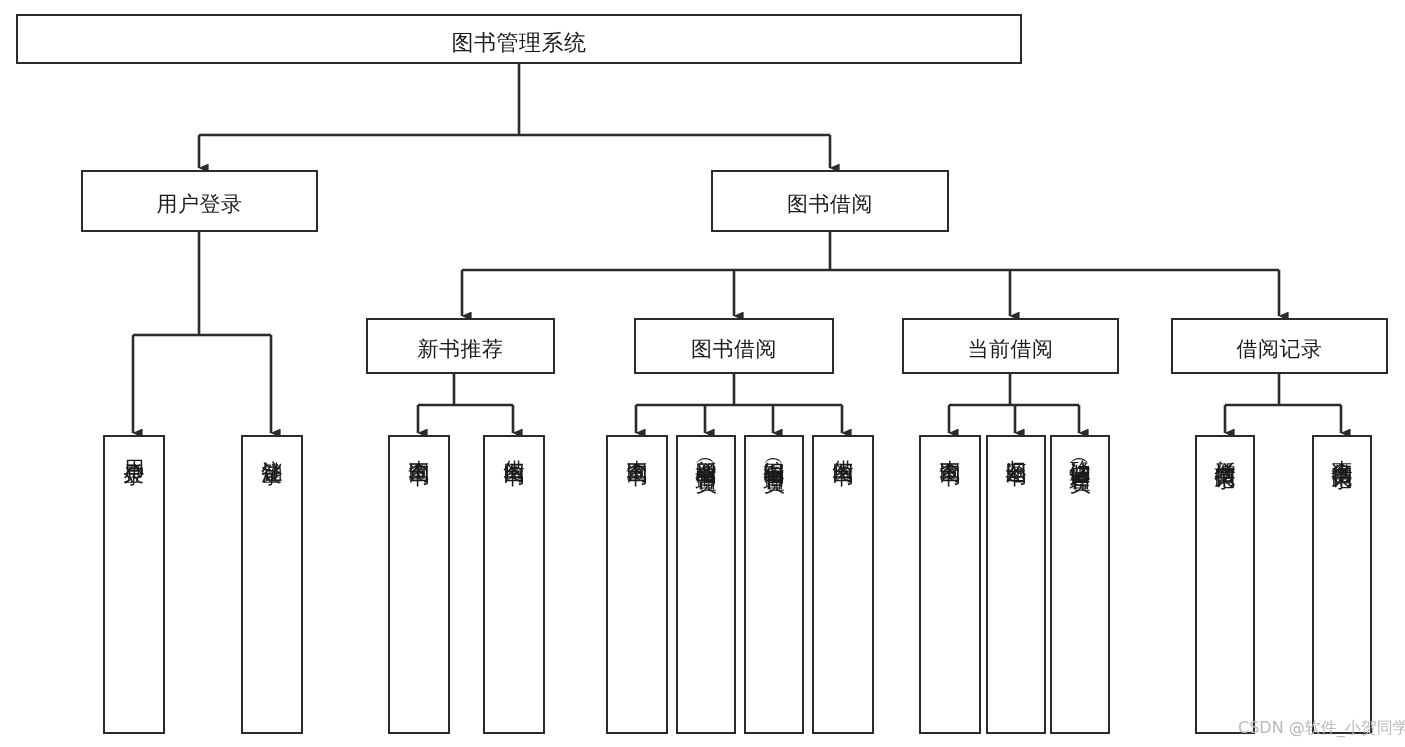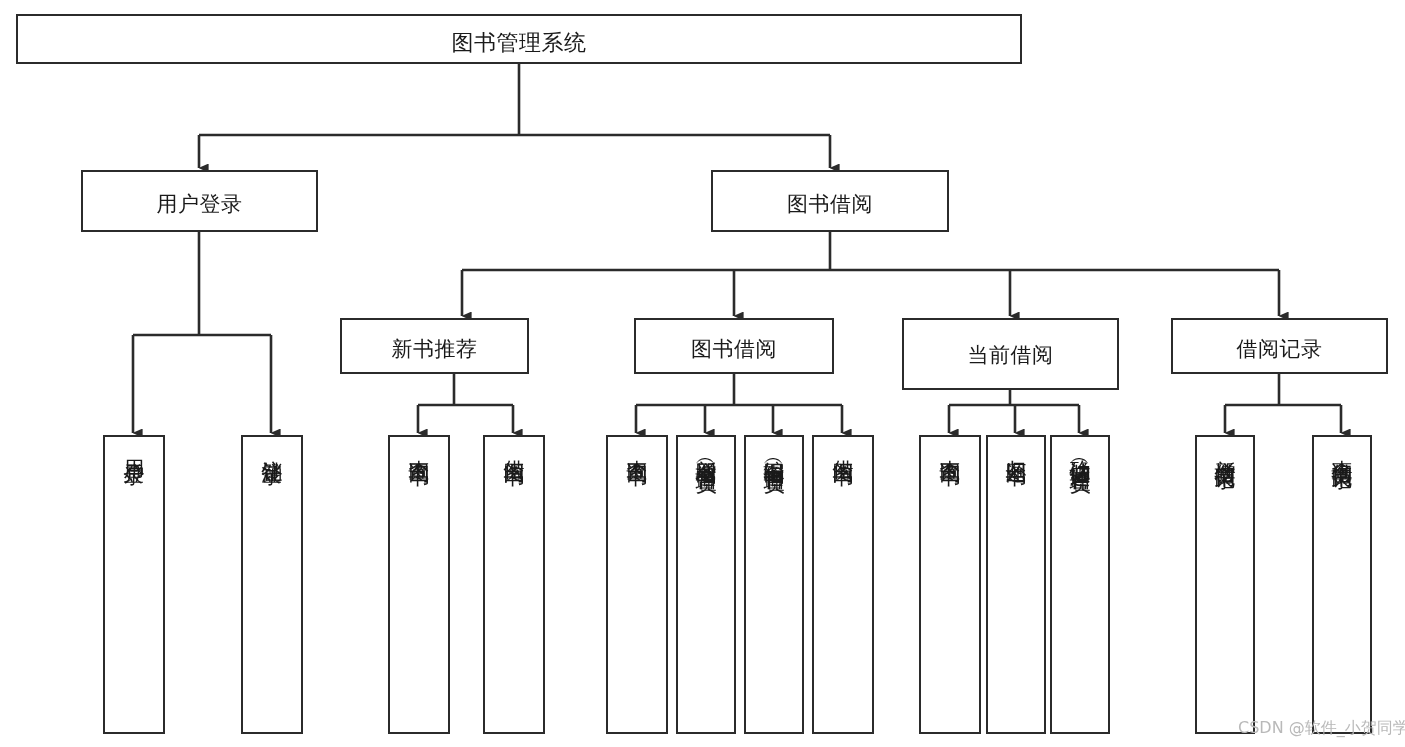--- a/index.html
+++ b/index.html
@@ -124,27 +124,27 @@
   <div id="node-layer">
       <div class="node horiz root" style="left: 16px; top: 14px; width: 1006px; height: 50px;">
         <span class="lbl">图书管理系统</span>
       </div>
       <div class="node horiz" style="left: 81px; top: 170px; width: 237px; height: 62px;">
         <span class="lbl">用户登录</span>
       </div>
       <div class="node horiz" style="left: 711px; top: 170px; width: 238px; height: 62px;">
         <span class="lbl">图书借阅</span>
       </div>
-      <div class="node horiz" style="left: 340px; top: 318px; width: 189px; height: 56px;">
+      <div class="node horiz" style="left: 366px; top: 318px; width: 189px; height: 56px;">
         <span class="lbl">新书推荐</span>
       </div>
       <div class="node horiz" style="left: 634px; top: 318px; width: 200px; height: 56px;">
         <span class="lbl">图书借阅</span>
       </div>
-      <div class="node horiz" style="left: 902px; top: 318px; width: 217px; height: 72px; font-family: Liberation Mono, monospace;">
+      <div class="node horiz" style="left: 902px; top: 318px; width: 217px; height: 56px;">
         <span class="lbl">当前借阅</span>
       </div>
       <div class="node horiz" style="left: 1171px; top: 318px; width: 217px; height: 56px;">
         <span class="lbl">借阅记录</span>
       </div>
       <div class="node vert" style="left: 103px; top: 435px; width: 62px; height: 299px;">
         <span class="lbl">用户登录</span>
       </div>
       <div class="node vert" style="left: 241px; top: 435px; width: 62px; height: 299px;">
         <span class="lbl">注销登录</span>

